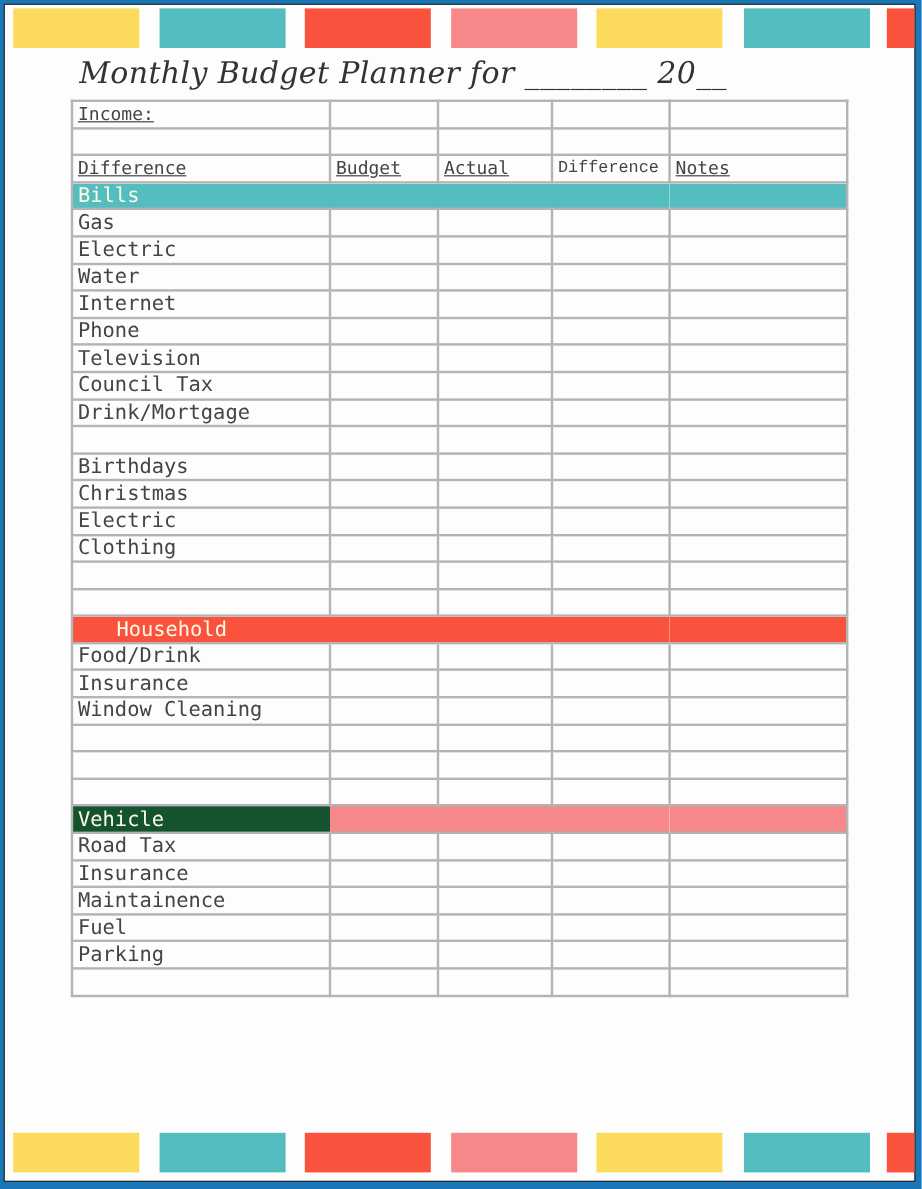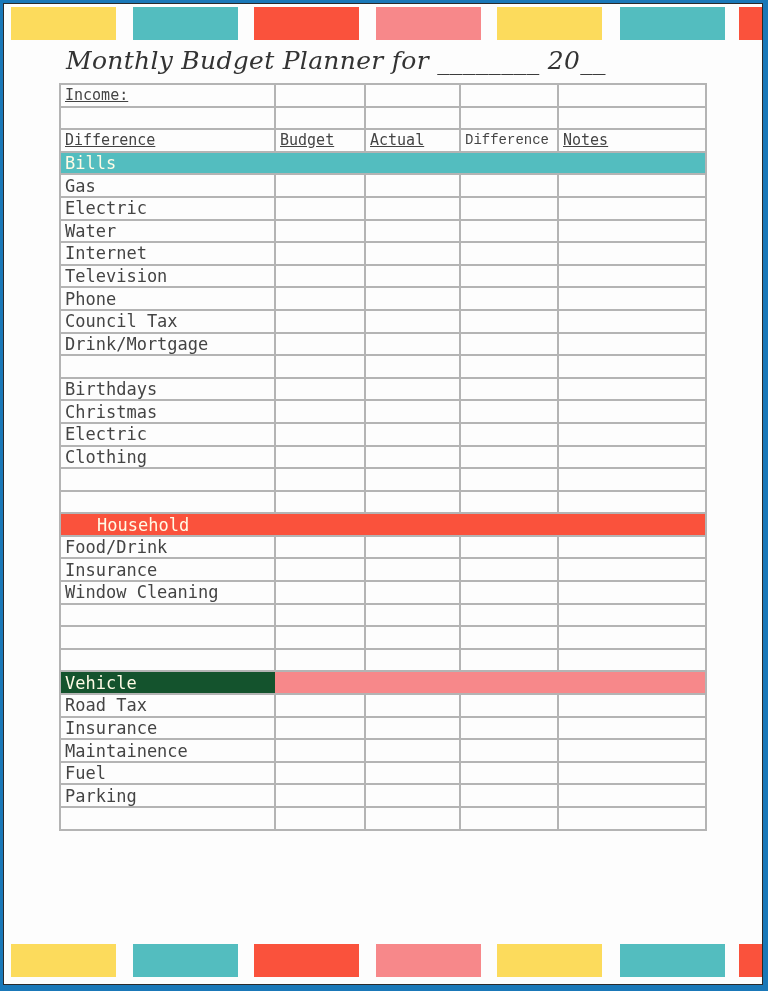--- a/index.html
+++ b/index.html
@@ -125,28 +125,28 @@
           <td></td>
         </tr>
         <tr>
           <td>Internet</td>
           <td></td>
           <td></td>
           <td></td>
           <td></td>
         </tr>
         <tr>
+          <td>Phone</td>
+          <td></td>
+          <td></td>
+          <td></td>
+          <td></td>
+        </tr>
+        <tr>
           <td>Television</td>
-          <td></td>
-          <td></td>
-          <td></td>
-          <td></td>
-        </tr>
-        <tr>
-          <td>Phone</td>
           <td></td>
           <td></td>
           <td></td>
           <td></td>
         </tr>
         <tr>
           <td>Council Tax</td>
           <td></td>
           <td></td>
           <td></td>

